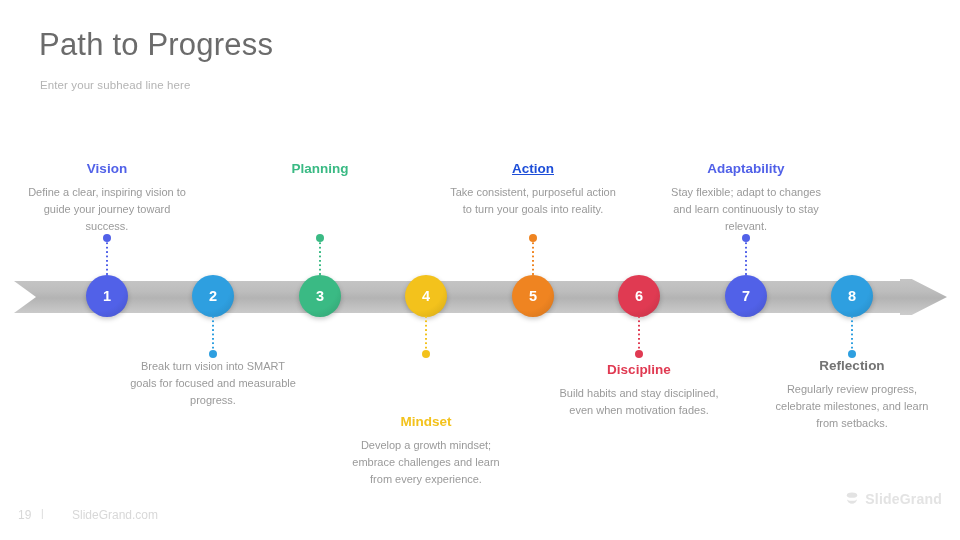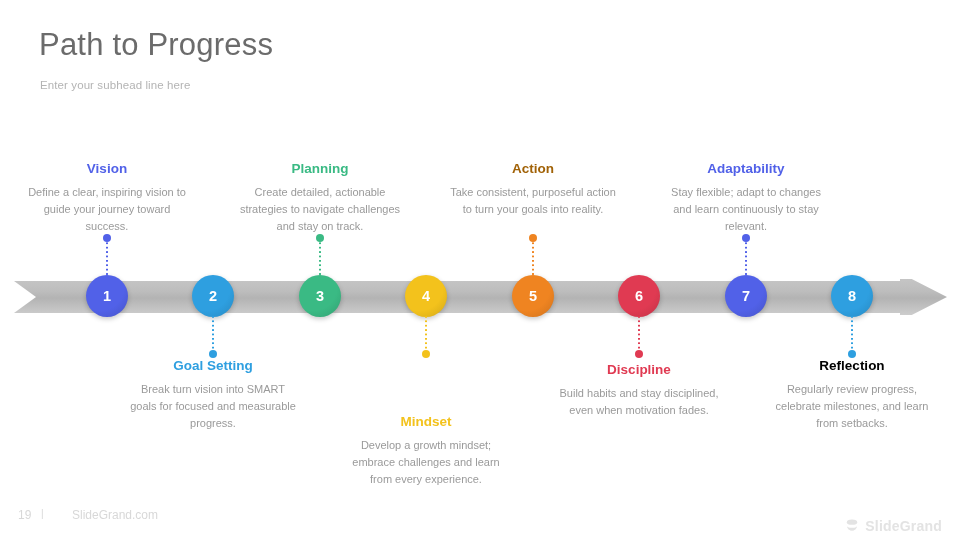--- a/index.html
+++ b/index.html
@@ -37,21 +37,21 @@
 
   
   .block{position:absolute;text-align:center;}
   .block .hd{font-size:13.5px;font-weight:700;margin:0 0 6px 0;line-height:1.25;}
   .block .bd{font-size:11px;color:#9a9a9a;line-height:1.55;font-weight:400;}
 
   
   .foot-num{position:absolute;left:18px;top:508px;font-size:12px;color:#d8d8d8;}
   .foot-sep{position:absolute;left:41px;top:508px;font-size:10px;color:#d8d8d8;}
   .foot-site{position:absolute;left:48px;top:508px;font-size:12px;color:#d8d8d8;margin-left:24px;}
-  .brand{position:absolute;right:18px;top:518px;display:flex;align-items:center;gap:5px;}
+  .brand{position:absolute;right:18px;top:491px;display:flex;align-items:center;gap:5px;}
   .brand .mark{width:16px;height:16px;}
   .brand .word{font-size:14px;color:#e3e3e3;font-weight:600;letter-spacing:.2px;}
 </style>
 </head>
 <body>
 
 <div class="slide">
 
   <div class="title">Path to Progress</div>
   <div class="subhead">Enter your subhead line here</div>
@@ -83,54 +83,52 @@
         <div class="bd">Define a clear, inspiring vision to guide your journey toward success.</div>
       </div>
       <div class="node" style="left: 192px; background: radial-gradient(circle at 34% 28%, rgb(46, 159, 224), rgb(46, 159, 224) 58%, rgba(0, 0, 0, 0.14) 100%), rgb(46, 159, 224);">
         <span class="num">2</span>
       </div>
       <div class="stem down" style="left: 212px; color: rgb(46, 159, 224); top: 316px; height: 38px;">
         <div class="line"></div>
         <div class="dot"></div>
       </div>
       <div class="block" style="width: 168px; left: 129px; top: 358px;">
-        <div class="hd" style="color: rgb(46, 159, 224);">Goal Setting</div>
         <div class="bd">Break turn vision into SMART goals for focused and measurable progress.</div>
       </div>
       <div class="node" style="left: 299px; background: radial-gradient(circle at 34% 28%, rgb(58, 186, 132), rgb(58, 186, 132) 58%, rgba(0, 0, 0, 0.14) 100%), rgb(58, 186, 132);">
         <span class="num">3</span>
       </div>
       <div class="stem up" style="left: 319px; color: rgb(58, 186, 132); top: 238px; height: 38px;">
         <div class="line"></div>
         <div class="dot"></div>
       </div>
       <div class="block" style="width: 168px; left: 236px; top: 161px;">
         <div class="hd" style="color: rgb(58, 186, 132);">Planning</div>
-        <div class="bd">Create detailed, actionable strategies to navigate challenges and stay on track.</div>
       </div>
       <div class="node" style="left: 405px; background: radial-gradient(circle at 34% 28%, rgb(243, 194, 28), rgb(243, 194, 28) 58%, rgba(0, 0, 0, 0.14) 100%), rgb(243, 194, 28);">
         <span class="num">4</span>
       </div>
       <div class="stem down" style="left: 425px; color: rgb(243, 194, 28); top: 316px; height: 38px;">
         <div class="line"></div>
         <div class="dot"></div>
       </div>
       <div class="block" style="width: 168px; left: 342px; top: 378px; margin-top: 36px;">
         <div class="hd" style="color: rgb(243, 194, 28);">Mindset</div>
         <div class="bd">Develop a growth mindset; embrace challenges and learn from every experience.</div>
       </div>
       <div class="node" style="left: 512px; background: radial-gradient(circle at 34% 28%, rgb(239, 132, 33), rgb(239, 132, 33) 58%, rgba(0, 0, 0, 0.14) 100%), rgb(239, 132, 33);">
         <span class="num">5</span>
       </div>
       <div class="stem up" style="left: 532px; color: rgb(239, 132, 33); top: 238px; height: 38px;">
         <div class="line"></div>
         <div class="dot"></div>
       </div>
       <div class="block" style="width: 168px; left: 449px; top: 161px;">
-        <div class="hd" style="color: #a16207;">Action</div>
+        <div class="hd" style="color: #1d4ed8; text-decoration: underline;">Action</div>
         <div class="bd">Take consistent, purposeful action to turn your goals into reality.</div>
       </div>
       <div class="node" style="left: 618px; background: radial-gradient(circle at 34% 28%, rgb(224, 58, 82), rgb(224, 58, 82) 58%, rgba(0, 0, 0, 0.14) 100%), rgb(224, 58, 82);">
         <span class="num">6</span>
       </div>
       <div class="stem down" style="left: 638px; color: rgb(224, 58, 82); top: 316px; height: 38px;">
         <div class="line"></div>
         <div class="dot"></div>
       </div>
       <div class="block" style="width: 168px; left: 555px; top: 362px;">
@@ -149,21 +147,21 @@
         <div class="bd">Stay flexible; adapt to changes and learn continuously to stay relevant.</div>
       </div>
       <div class="node" style="left: 831px; background: radial-gradient(circle at 34% 28%, rgb(46, 159, 224), rgb(46, 159, 224) 58%, rgba(0, 0, 0, 0.14) 100%), rgb(46, 159, 224);">
         <span class="num">8</span>
       </div>
       <div class="stem down" style="left: 851px; color: rgb(46, 159, 224); top: 316px; height: 38px;">
         <div class="line"></div>
         <div class="dot"></div>
       </div>
       <div class="block" style="width: 168px; left: 768px; top: 358px;">
-        <div class="hd" style="color: #000000;">Reflection</div>
+        <div class="hd" style="color: #737373;">Reflection</div>
         <div class="bd">Regularly review progress, celebrate milestones, and learn from setbacks.</div>
       </div>
     </div>
 
   <div class="foot-num">19</div>
   <div class="foot-sep">|</div>
   <div class="foot-site">SlideGrand.com</div>
 
   <div class="brand">
     <span class="mark">

